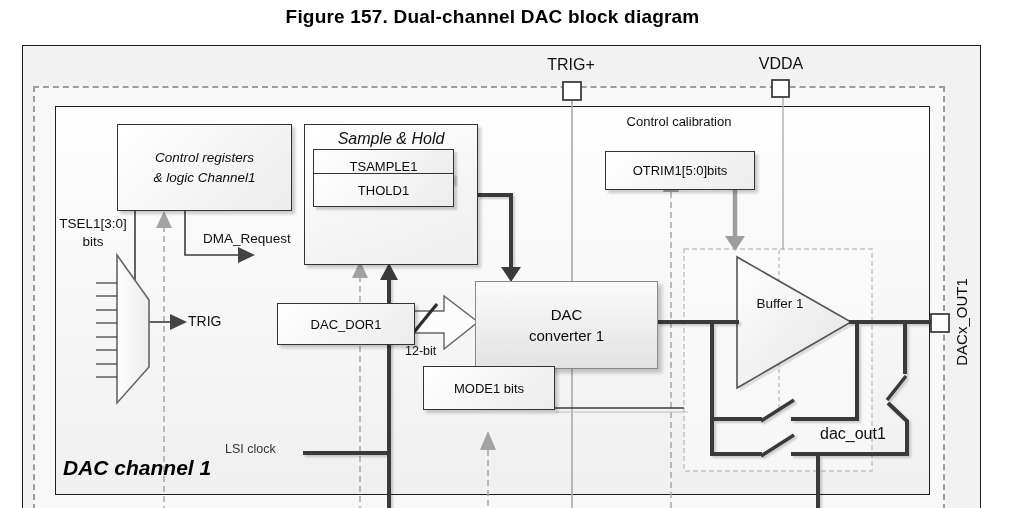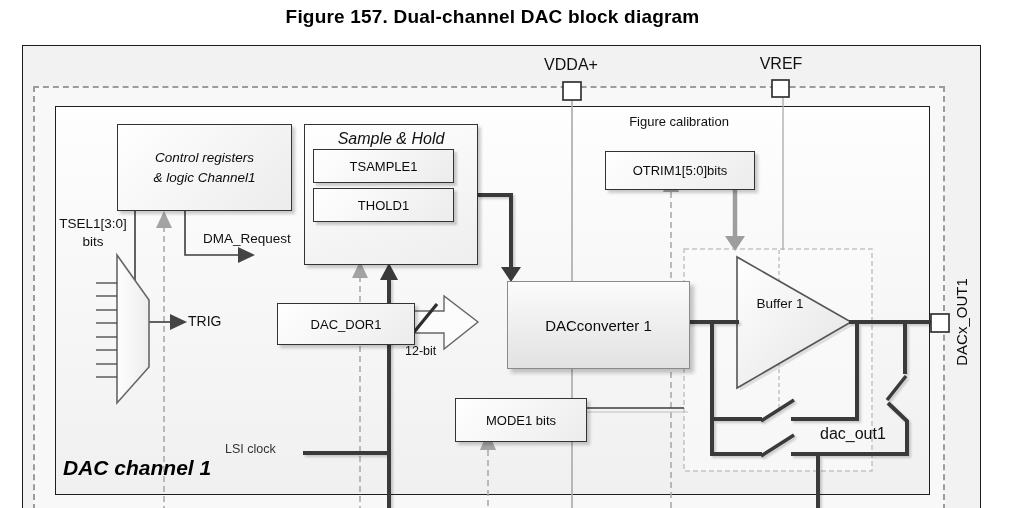--- a/index.html
+++ b/index.html
@@ -26,24 +26,24 @@
   #sh-box{left:304px;top:124px;width:172px;height:139px;display:block;
         background:linear-gradient(160deg,#ffffff 0%,#eeeeee 100%);}
   #sh-title{margin-top:5px;text-align:center;font-style:italic;font-size:16px;color:#111;}
   .reg-box{position:absolute;left:8px;width:139px;height:32px;border:1.3px solid #333;
         background:linear-gradient(135deg,#ffffff 0%,#ececec 100%);
         box-shadow:3px 3px 2px rgba(0,0,0,0.18);
         display:flex;align-items:center;justify-content:center;font-size:13px;}
   #otrim-box{left:605px;top:135px;width:148px;height:37px;margin-top:16px;}
   #dor-box{left:277px;top:303px;width:136px;height:40px;}
   #conv-box{left:475px;top:281px;width:181px;height:86px;font-size:15px;line-height:1.4;
-        flex-direction:row;border:1.3px solid #8a8a8a;
+        flex-direction:column;border:1.3px solid #8a8a8a;
         background:linear-gradient(180deg,#fbfbfb 0%,#e2e2e2 100%);
-        box-shadow:4px 4px 4px rgba(0,0,0,0.22);margin-left:32px;}
-  #mode-box{left:423px;top:398px;width:130px;height:42px;margin-left:32px;}
+        box-shadow:4px 4px 4px rgba(0,0,0,0.22);}
+  #mode-box{left:423px;top:366px;width:130px;height:42px;}
   #dacx-out-label{position:absolute;left:898px;top:312px;width:130px;height:20px;
         transform:rotate(-90deg);transform-origin:center;text-align:center;
         font-size:15px;color:#0b0b0b;}
   #channel-label{font-size:21px;font-weight:bold;color:#000;font-style:italic;}
 </style>
 </head>
 <body>
 
 <div id="stage">
 
@@ -158,37 +158,37 @@
   </svg>
 
   <div class="cbox" id="control-box">
     <div>Control registers</div>
     <div>&amp; logic Channel1</div>
   </div>
 
   <div class="cbox" id="sh-box">
     <div id="sh-title">Sample &amp; Hold Registers</div>
     <div class="reg-box" style="top:24px;">TSAMPLE1</div>
-    <div class="reg-box" style="top:63px;">THOLD1</div>
+    <div class="reg-box" style="top:48px;">THOLD1</div>
   </div>
 
   <div class="cbox" id="otrim-box">OTRIM1[5:0]bits</div>
 
   <div class="cbox" id="dor-box">DAC_DOR1</div>
 
   <div class="cbox" id="conv-box">
     <div>DAC</div>
     <div>converter 1</div>
   </div>
 
   <div class="cbox" id="mode-box">MODE1 bits</div>
 
-  <div class="lbl ctr" style="left:531px;top:56px;width:80px;font-size:16px;">VDDA+</div>
-  <div class="lbl ctr" style="left:741px;top:55px;width:80px;font-size:16px;">VREF</div>
-  <div class="lbl ctr" style="left:605px;top:114px;width:148px;font-size:13px;">Figure calibration</div>
+  <div class="lbl ctr" style="left:531px;top:56px;width:80px;font-size:16px;">TRIG+</div>
+  <div class="lbl ctr" style="left:741px;top:55px;width:80px;font-size:16px;">VDDA</div>
+  <div class="lbl ctr" style="left:605px;top:114px;width:148px;font-size:13px;">Control calibration</div>
   <div class="lbl ctr" style="left:53px;top:215px;width:80px;font-size:13.5px;line-height:1.35;">
     <div>TSEL1[3:0]</div>
     <div>bits</div>
   </div>
   <div class="lbl" style="left:203px;top:231px;font-size:13.5px;">DMA_Request</div>
   <div class="lbl" style="left:188px;top:313px;font-size:14px;">TRIG</div>
   <div class="lbl" style="left:405px;top:344px;font-size:12.5px;">12-bit</div>
   <div class="lbl" style="left:225px;top:442px;font-size:12.5px;color:#333;">LSI clock</div>
   <div class="lbl ctr" style="left:745px;top:296px;width:70px;font-size:13.5px;">Buffer 1</div>
   <div class="lbl" style="left:820px;top:425px;font-size:16px;">dac_out1</div>

